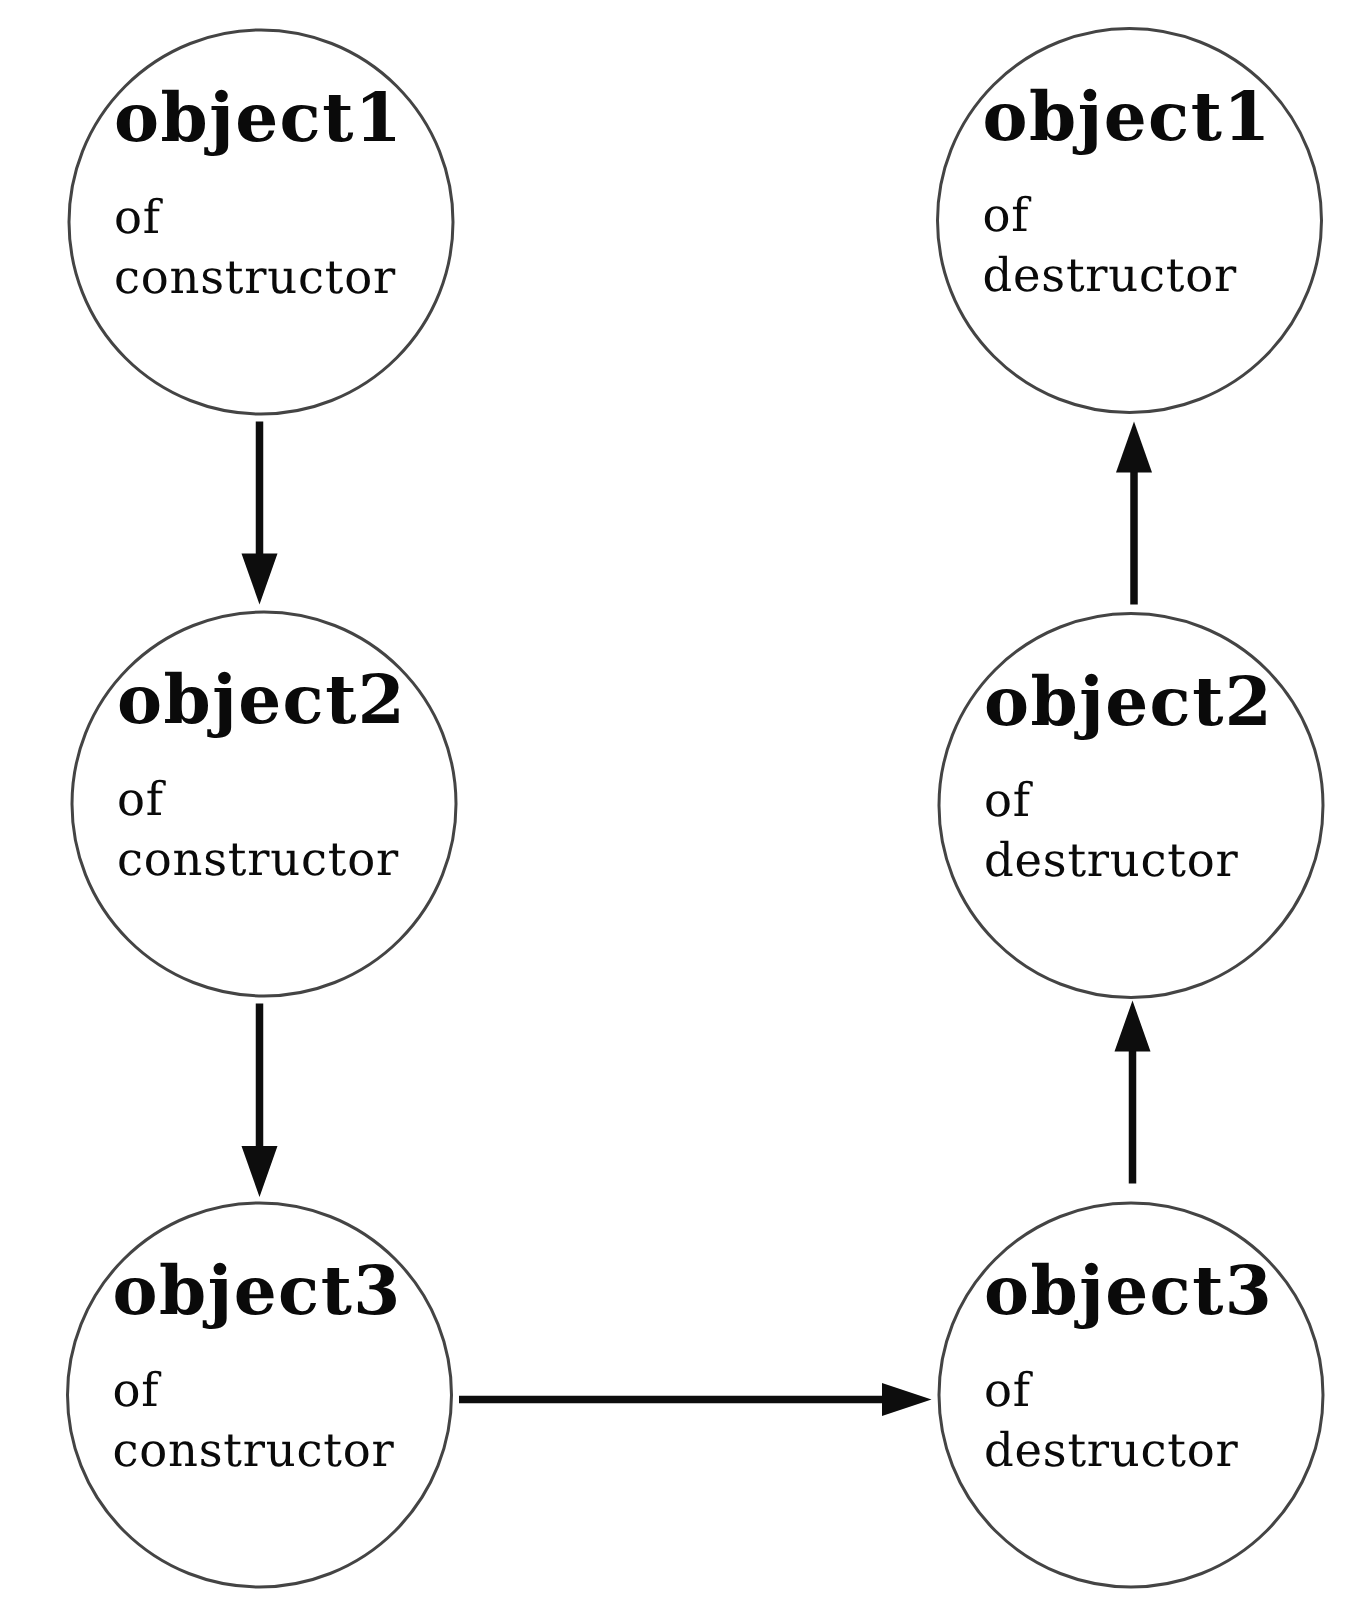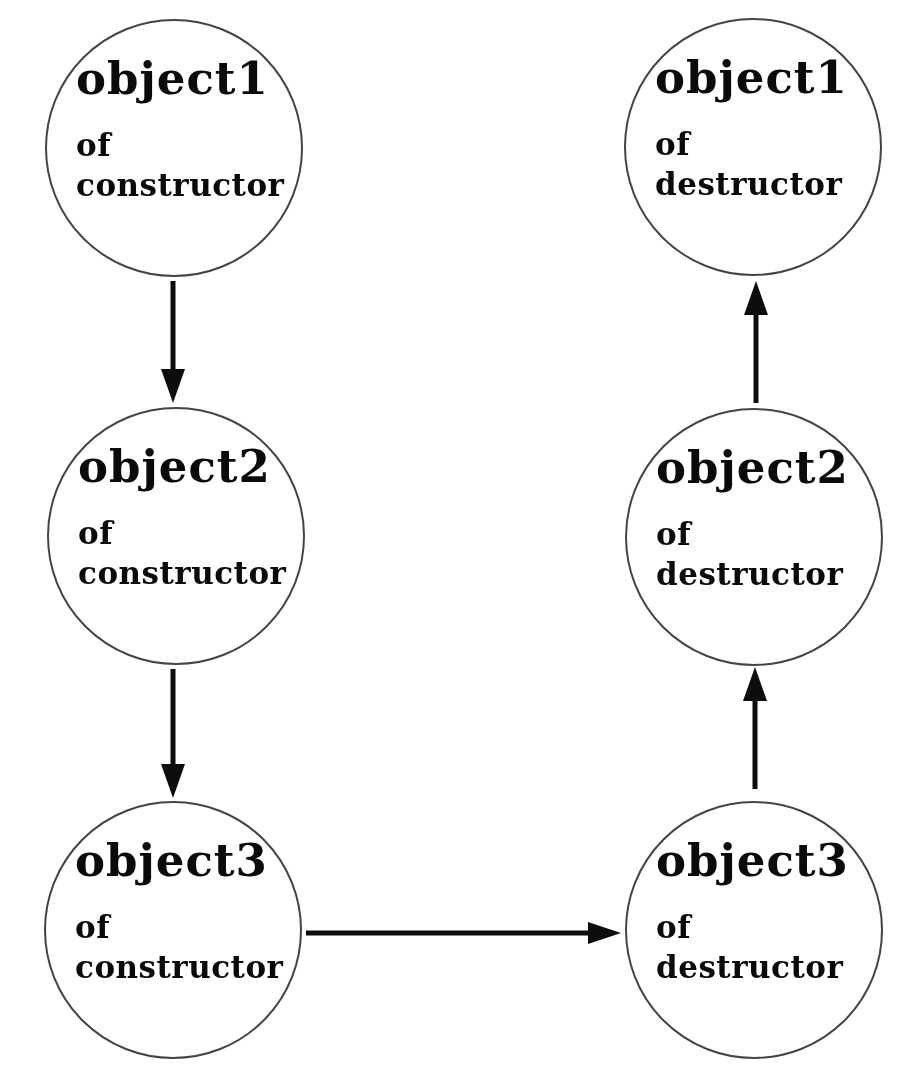--- a/index.html
+++ b/index.html
@@ -40,21 +40,21 @@
   }
   .node-title {
     font-size: 45px;
     font-weight: bold;
     line-height: 1.15;
     letter-spacing: 1px;
     white-space: nowrap;
   }
   .node-sub {
     font-size: 31px;
-    font-weight: bold;
+    font-weight: normal;
     line-height: 1.3;
     margin-top: 20px;
     letter-spacing: 0.5px;
     white-space: nowrap;
   }
   
   .pos-c1 { left: 45px;  top: 19px;  }
   .pos-c2 { left: 47px;  top: 407px; }
   .pos-c3 { left: 44px;  top: 801px; }
   .pos-d1 { left: 624px; top: 18px;  }

